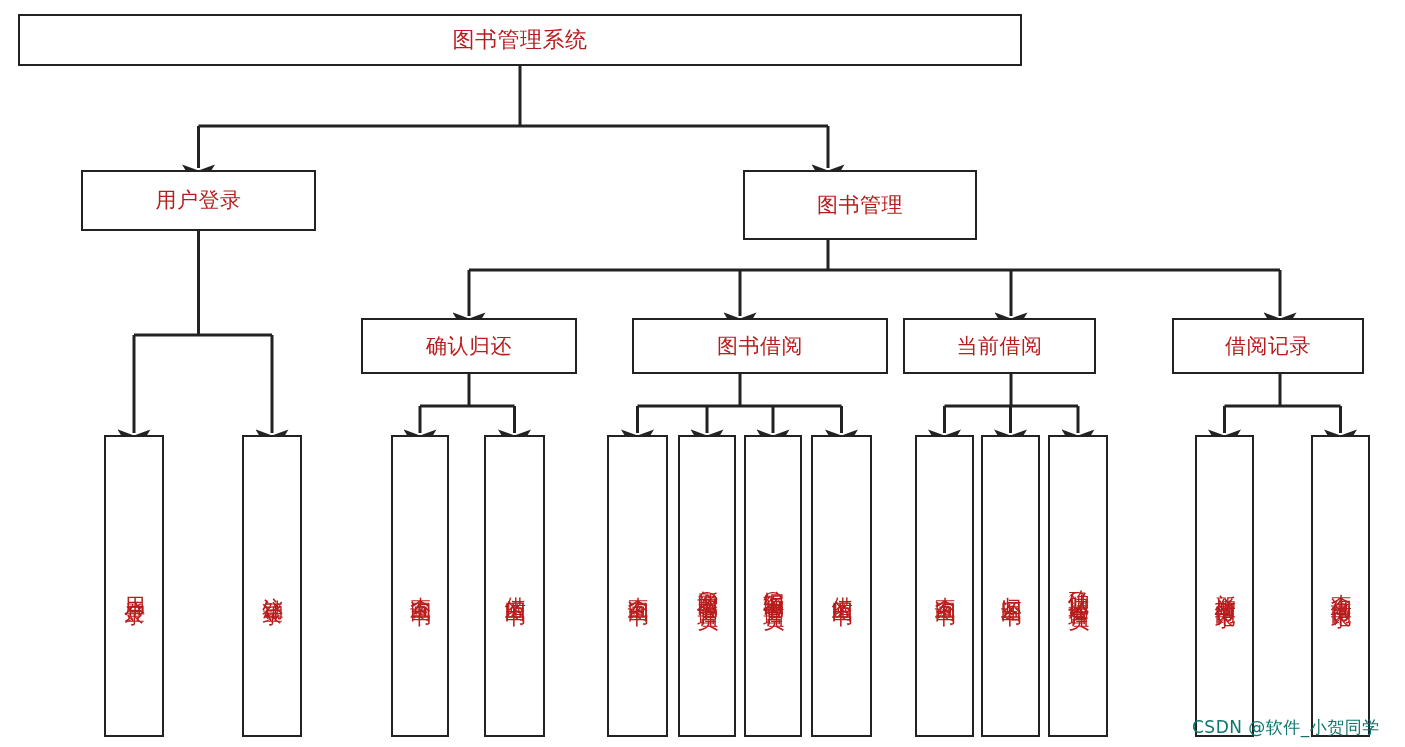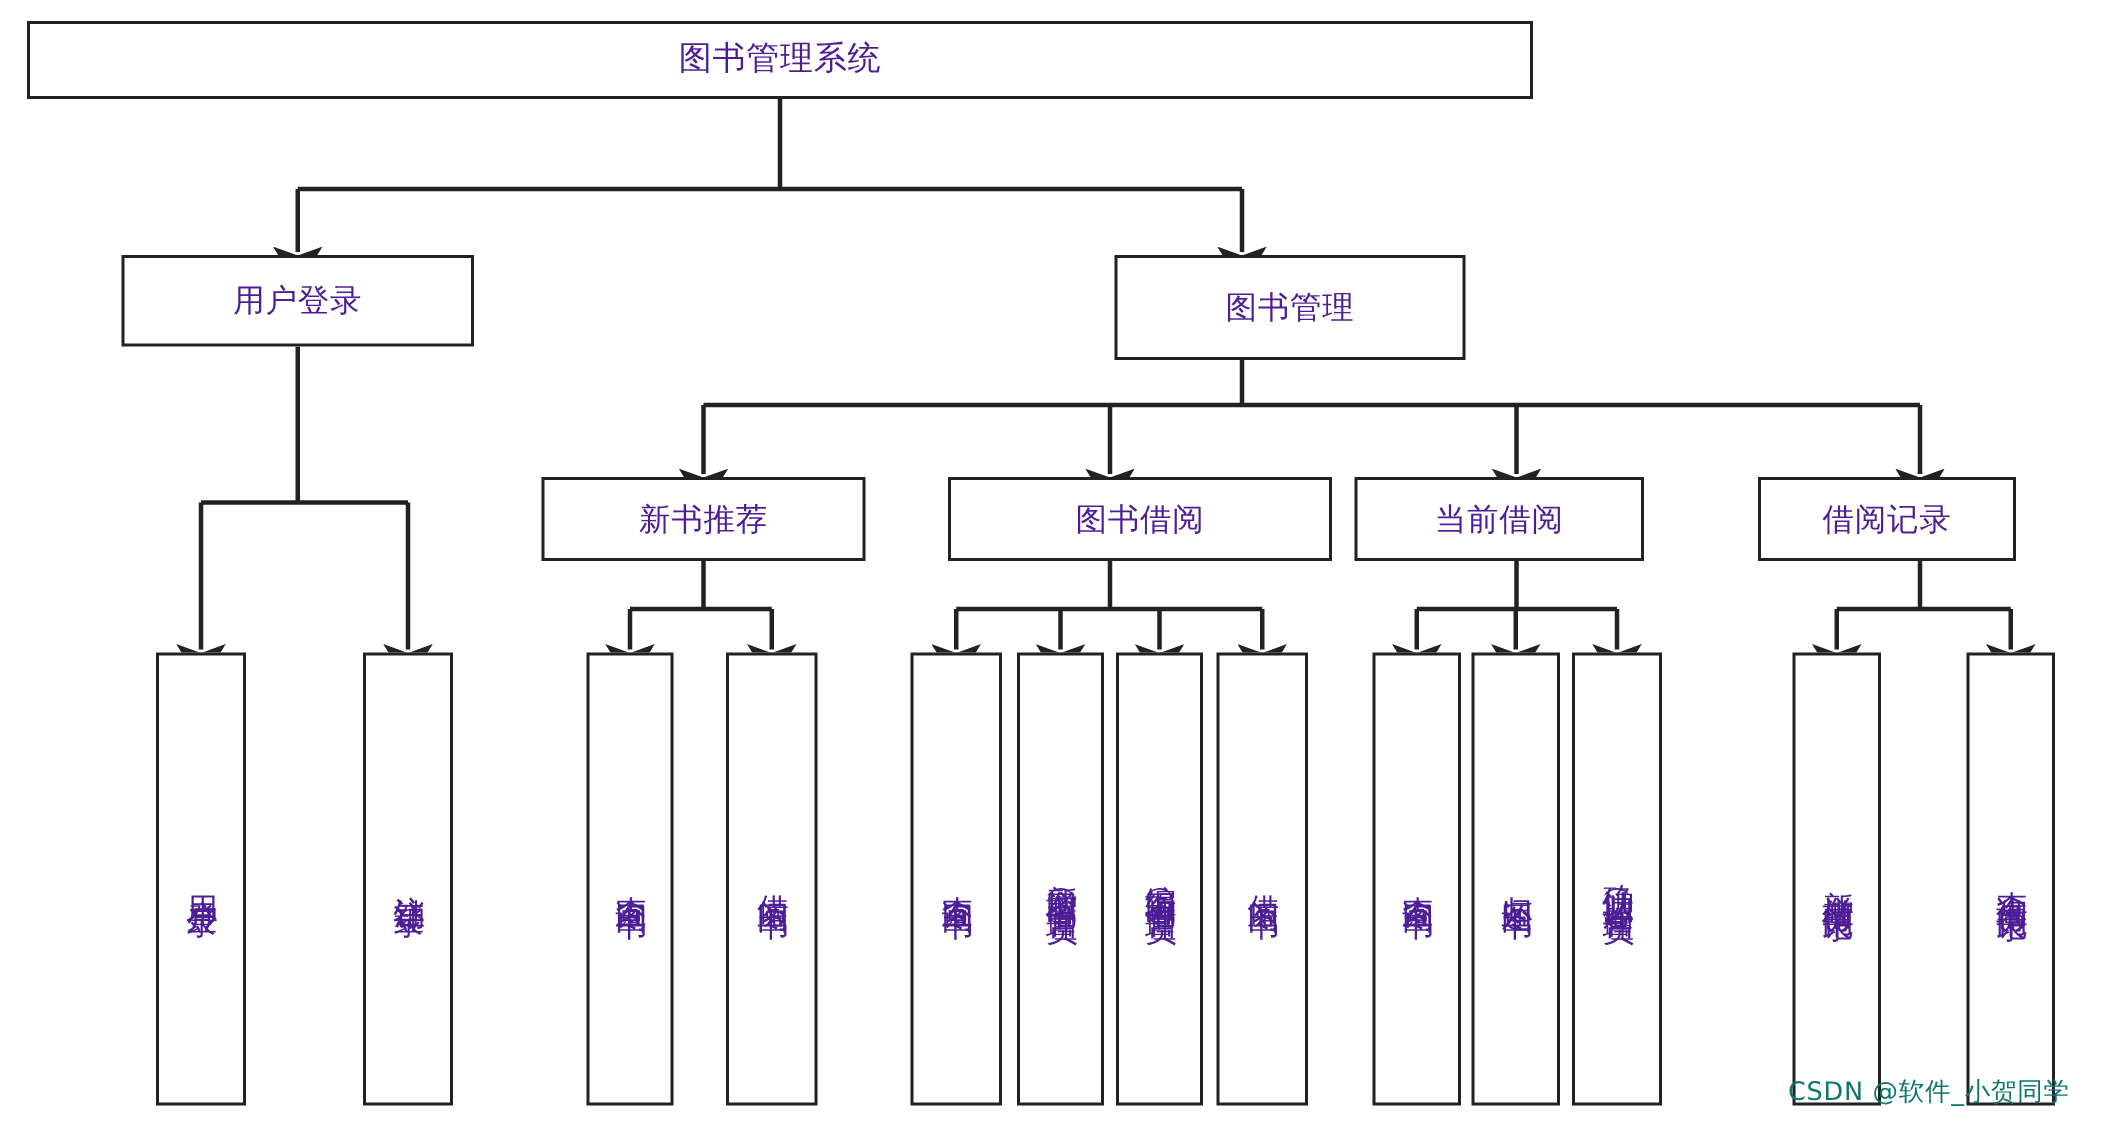--- a/index.html
+++ b/index.html
@@ -26,21 +26,21 @@
     pointer-events: none;
   }
   .node {
     position: absolute;
     box-sizing: border-box;
     border: 2px solid #222222;
     background: #ffffff;
     display: flex;
     align-items: center;
     justify-content: center;
-    color: #4c1d95;
+    color: #b91c1c;
   }
   .node .label {
     display: block;
     text-align: center;
     line-height: 1.18;
     white-space: pre;
   }
   .node.horiz .label {
     font-size: 21px;
     letter-spacing: 0.5px;
@@ -120,29 +120,29 @@
       <div class="node horiz root" style="left: 18px; top: 14px; width: 1004px; height: 52px;">
         <span class="label">图书管理系统</span>
       </div>
       <div class="node horiz" style="left: 81px; top: 170px; width: 235px; height: 61px;">
         <span class="label">用户登录</span>
       </div>
       <div class="node horiz" style="left: 743px; top: 170px; width: 234px; height: 70px;">
         <span class="label">图书管理</span>
       </div>
       <div class="node horiz" style="left: 361px; top: 318px; width: 216px; height: 56px;">
-        <span class="label">新书推荐</span>
+        <span class="label">确认归还</span>
       </div>
       <div class="node horiz" style="left: 632px; top: 318px; width: 256px; height: 56px;">
         <span class="label">图书借阅</span>
       </div>
       <div class="node horiz" style="left: 903px; top: 318px; width: 193px; height: 56px;">
         <span class="label">当前借阅</span>
       </div>
-      <div class="node horiz" style="left: 1172px; top: 318px; width: 172px; height: 56px;">
+      <div class="node horiz" style="left: 1172px; top: 318px; width: 192px; height: 56px;">
         <span class="label">借阅记录</span>
       </div>
       <div class="node vert" style="left: 104px; top: 435px; width: 60px; height: 302px;">
         <span class="label">用户登录</span>
       </div>
       <div class="node vert" style="left: 242px; top: 435px; width: 60px; height: 302px;">
         <span class="label">注销登录</span>
       </div>
       <div class="node vert" style="left: 391px; top: 435px; width: 58px; height: 302px;">
         <span class="label">查询图书</span>

